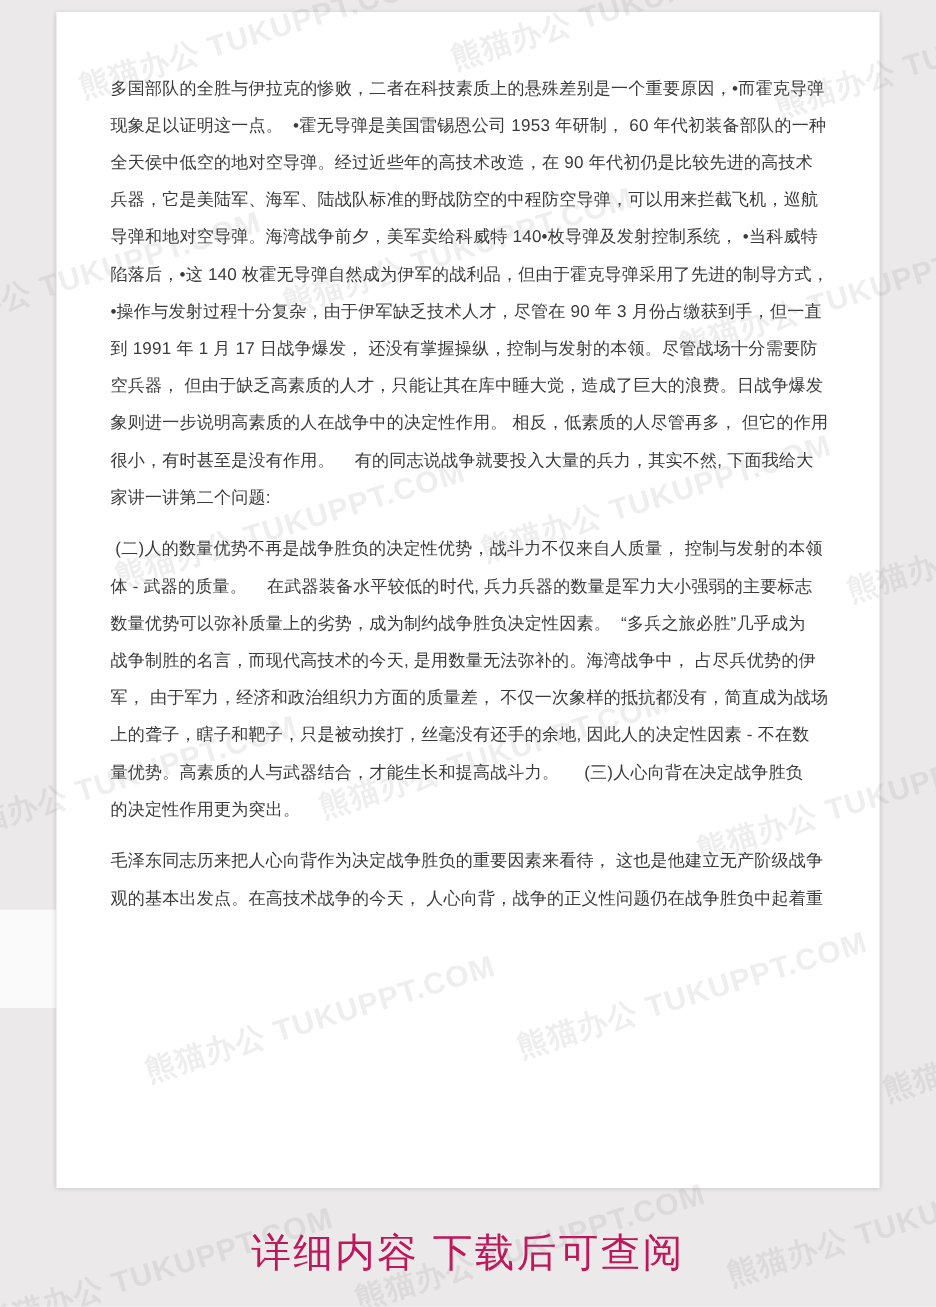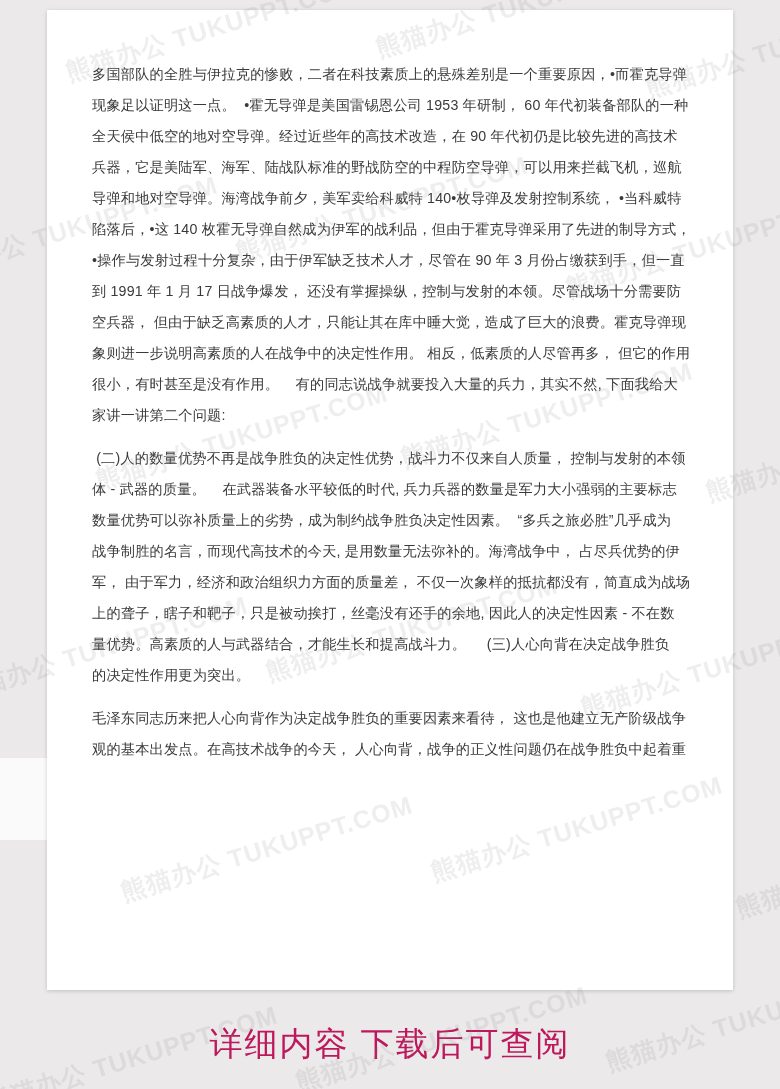--- a/index.html
+++ b/index.html
@@ -77,21 +77,21 @@
   <div class="doc-body">
       <div class="paragraph">
         <div class="text-line">多国部队的全胜与伊拉克的惨败，二者在科技素质上的悬殊差别是一个重要原因，•而霍克导弹</div>
         <div class="text-line">现象足以证明这一点。  •霍无导弹是美国雷锡恩公司 1953 年研制， 60 年代初装备部队的一种</div>
         <div class="text-line">全天侯中低空的地对空导弹。经过近些年的高技术改造，在 90 年代初仍是比较先进的高技术</div>
         <div class="text-line">兵器，它是美陆军、海军、陆战队标准的野战防空的中程防空导弹，可以用来拦截飞机，巡航</div>
         <div class="text-line">导弹和地对空导弹。海湾战争前夕，美军卖给科威特 140•枚导弹及发射控制系统， •当科威特</div>
         <div class="text-line">陷落后，•这 140 枚霍无导弹自然成为伊军的战利品，但由于霍克导弹采用了先进的制导方式，</div>
         <div class="text-line">•操作与发射过程十分复杂，由于伊军缺乏技术人才，尽管在 90 年 3 月份占缴获到手，但一直</div>
         <div class="text-line">到 1991 年 1 月 17 日战争爆发， 还没有掌握操纵，控制与发射的本领。尽管战场十分需要防</div>
-        <div class="text-line">空兵器， 但由于缺乏高素质的人才，只能让其在库中睡大觉，造成了巨大的浪费。霍克导弹现</div>
+        <div class="text-line">空兵器， 但由于缺乏高素质的人才，只能让其在库中睡大觉，造成了巨大的浪费。日战争爆发</div>
         <div class="text-line">象则进一步说明高素质的人在战争中的决定性作用。 相反，低素质的人尽管再多， 但它的作用</div>
         <div class="text-line">很小，有时甚至是没有作用。    有的同志说战争就要投入大量的兵力，其实不然, 下面我给大</div>
         <div class="text-line">家讲一讲第二个问题:</div>
       </div>
       <div class="paragraph">
         <div class="text-line"> (二)人的数量优势不再是战争胜负的决定性优势，战斗力不仅来自人质量， 控制与发射的本领</div>
         <div class="text-line">体 - 武器的质量。    在武器装备水平较低的时代, 兵力兵器的数量是军力大小强弱的主要标志</div>
         <div class="text-line">数量优势可以弥补质量上的劣势，成为制约战争胜负决定性因素。  “多兵之旅必胜”几乎成为</div>
         <div class="text-line">战争制胜的名言，而现代高技术的今天, 是用数量无法弥补的。海湾战争中， 占尽兵优势的伊</div>
         <div class="text-line">军， 由于军力，经济和政治组织力方面的质量差， 不仅一次象样的抵抗都没有，简直成为战场</div>

